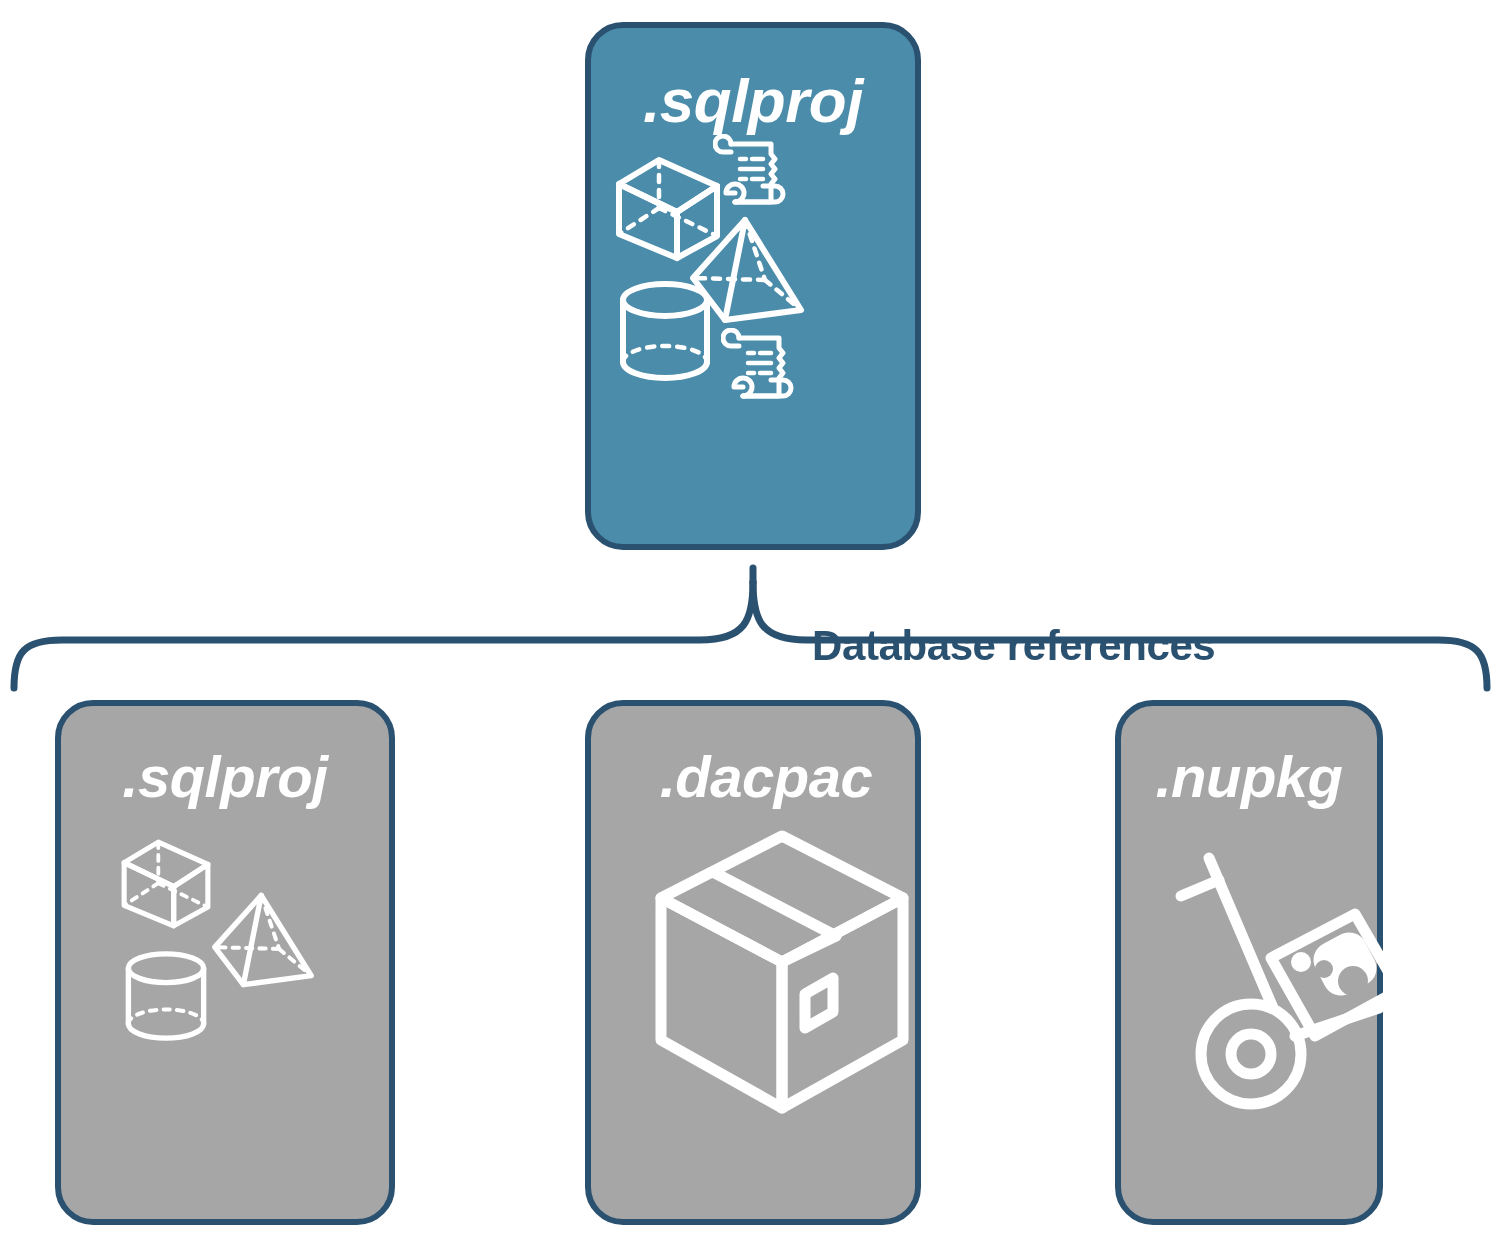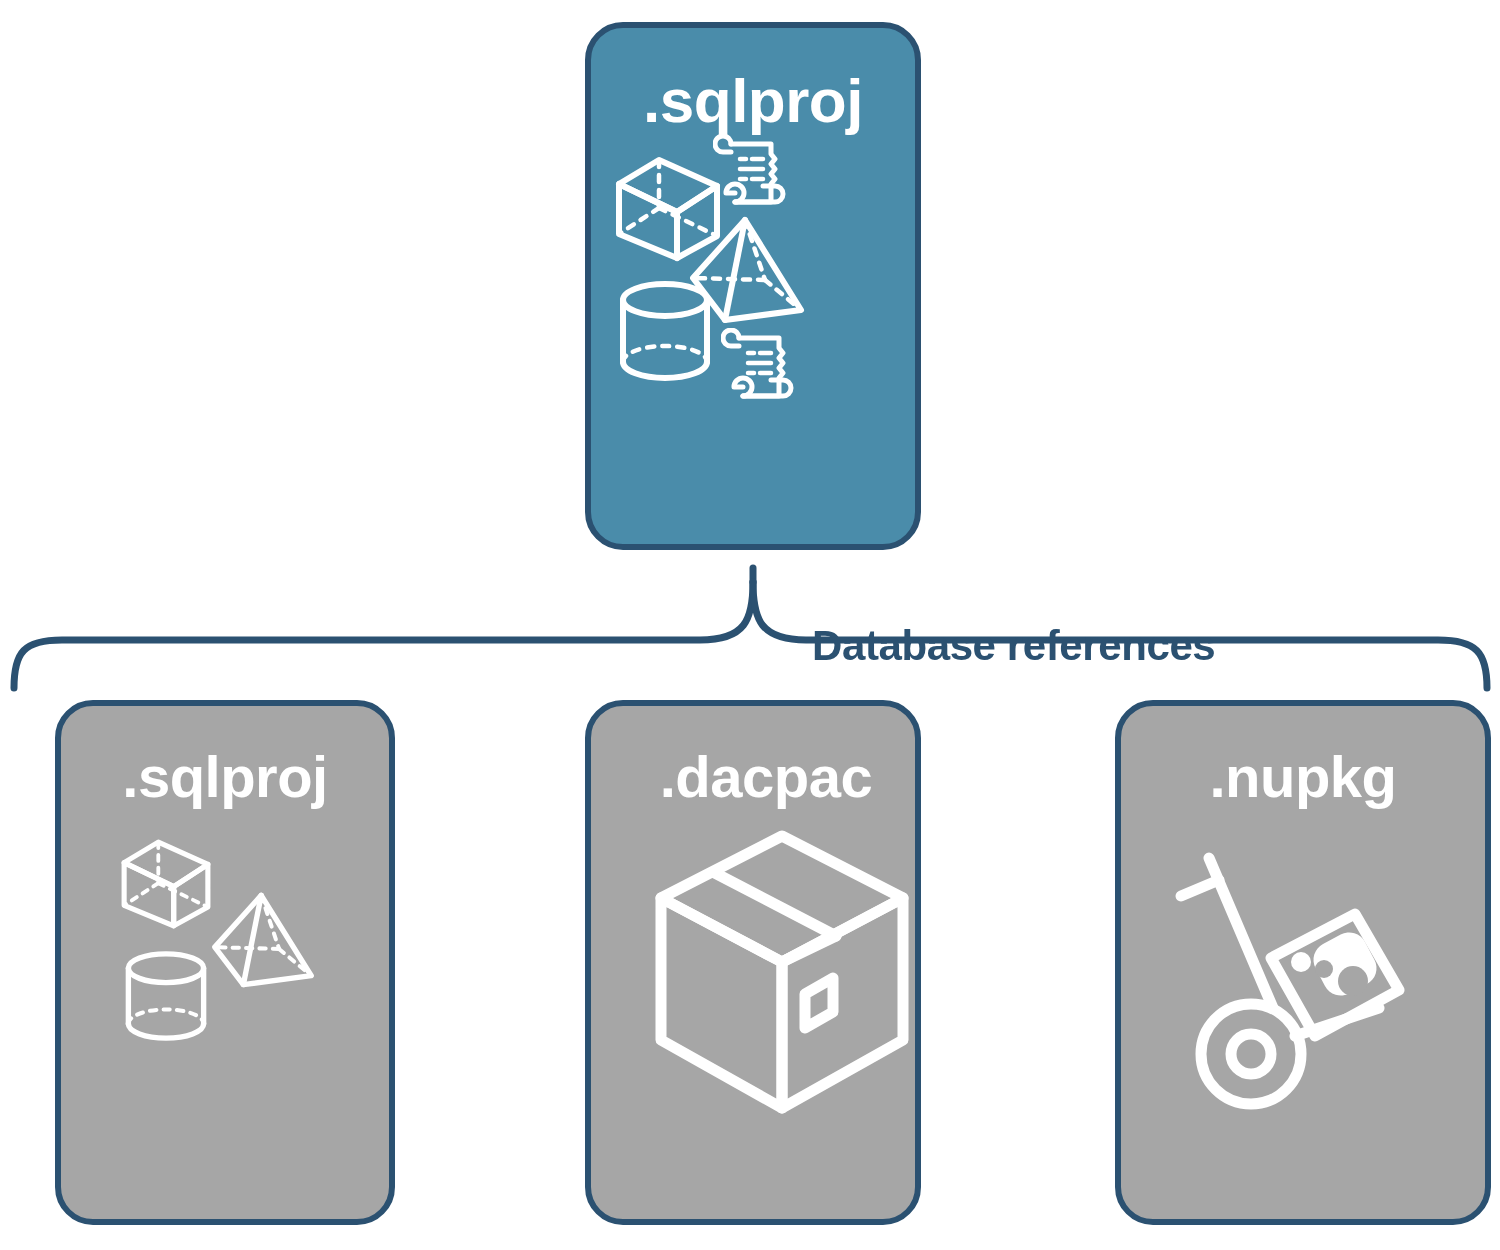--- a/index.html
+++ b/index.html
@@ -34,20 +34,21 @@
   .card.secondary {
     background: #a6a6a6;
   }
   .card-title {
     color: #ffffff;
     font-weight: bold;
     letter-spacing: -0.5px;
     line-height: 1;
     white-space: nowrap;
     user-select: none;
+    font-style: italic;
   }
   .card-art {
     position: relative;
     flex: 1 1 auto;
     width: 100%;
   }
   .card-art svg {
     position: absolute;
     display: block;
   }
@@ -74,21 +75,21 @@
   #card-dacpac-ref {
     left: 585px;
     top: 700px;
     width: 336px;
     height: 525px;
     padding-left: 26px;
   }
   #card-nupkg-ref {
     left: 1115px;
     top: 700px;
-    width: 376px;
+    width: 268px;
     height: 525px;
   }
   .card.secondary .card-title {
     font-size: 58px;
     margin-top: 42px;
   }
 
   
   #bracket {
     position: absolute;

